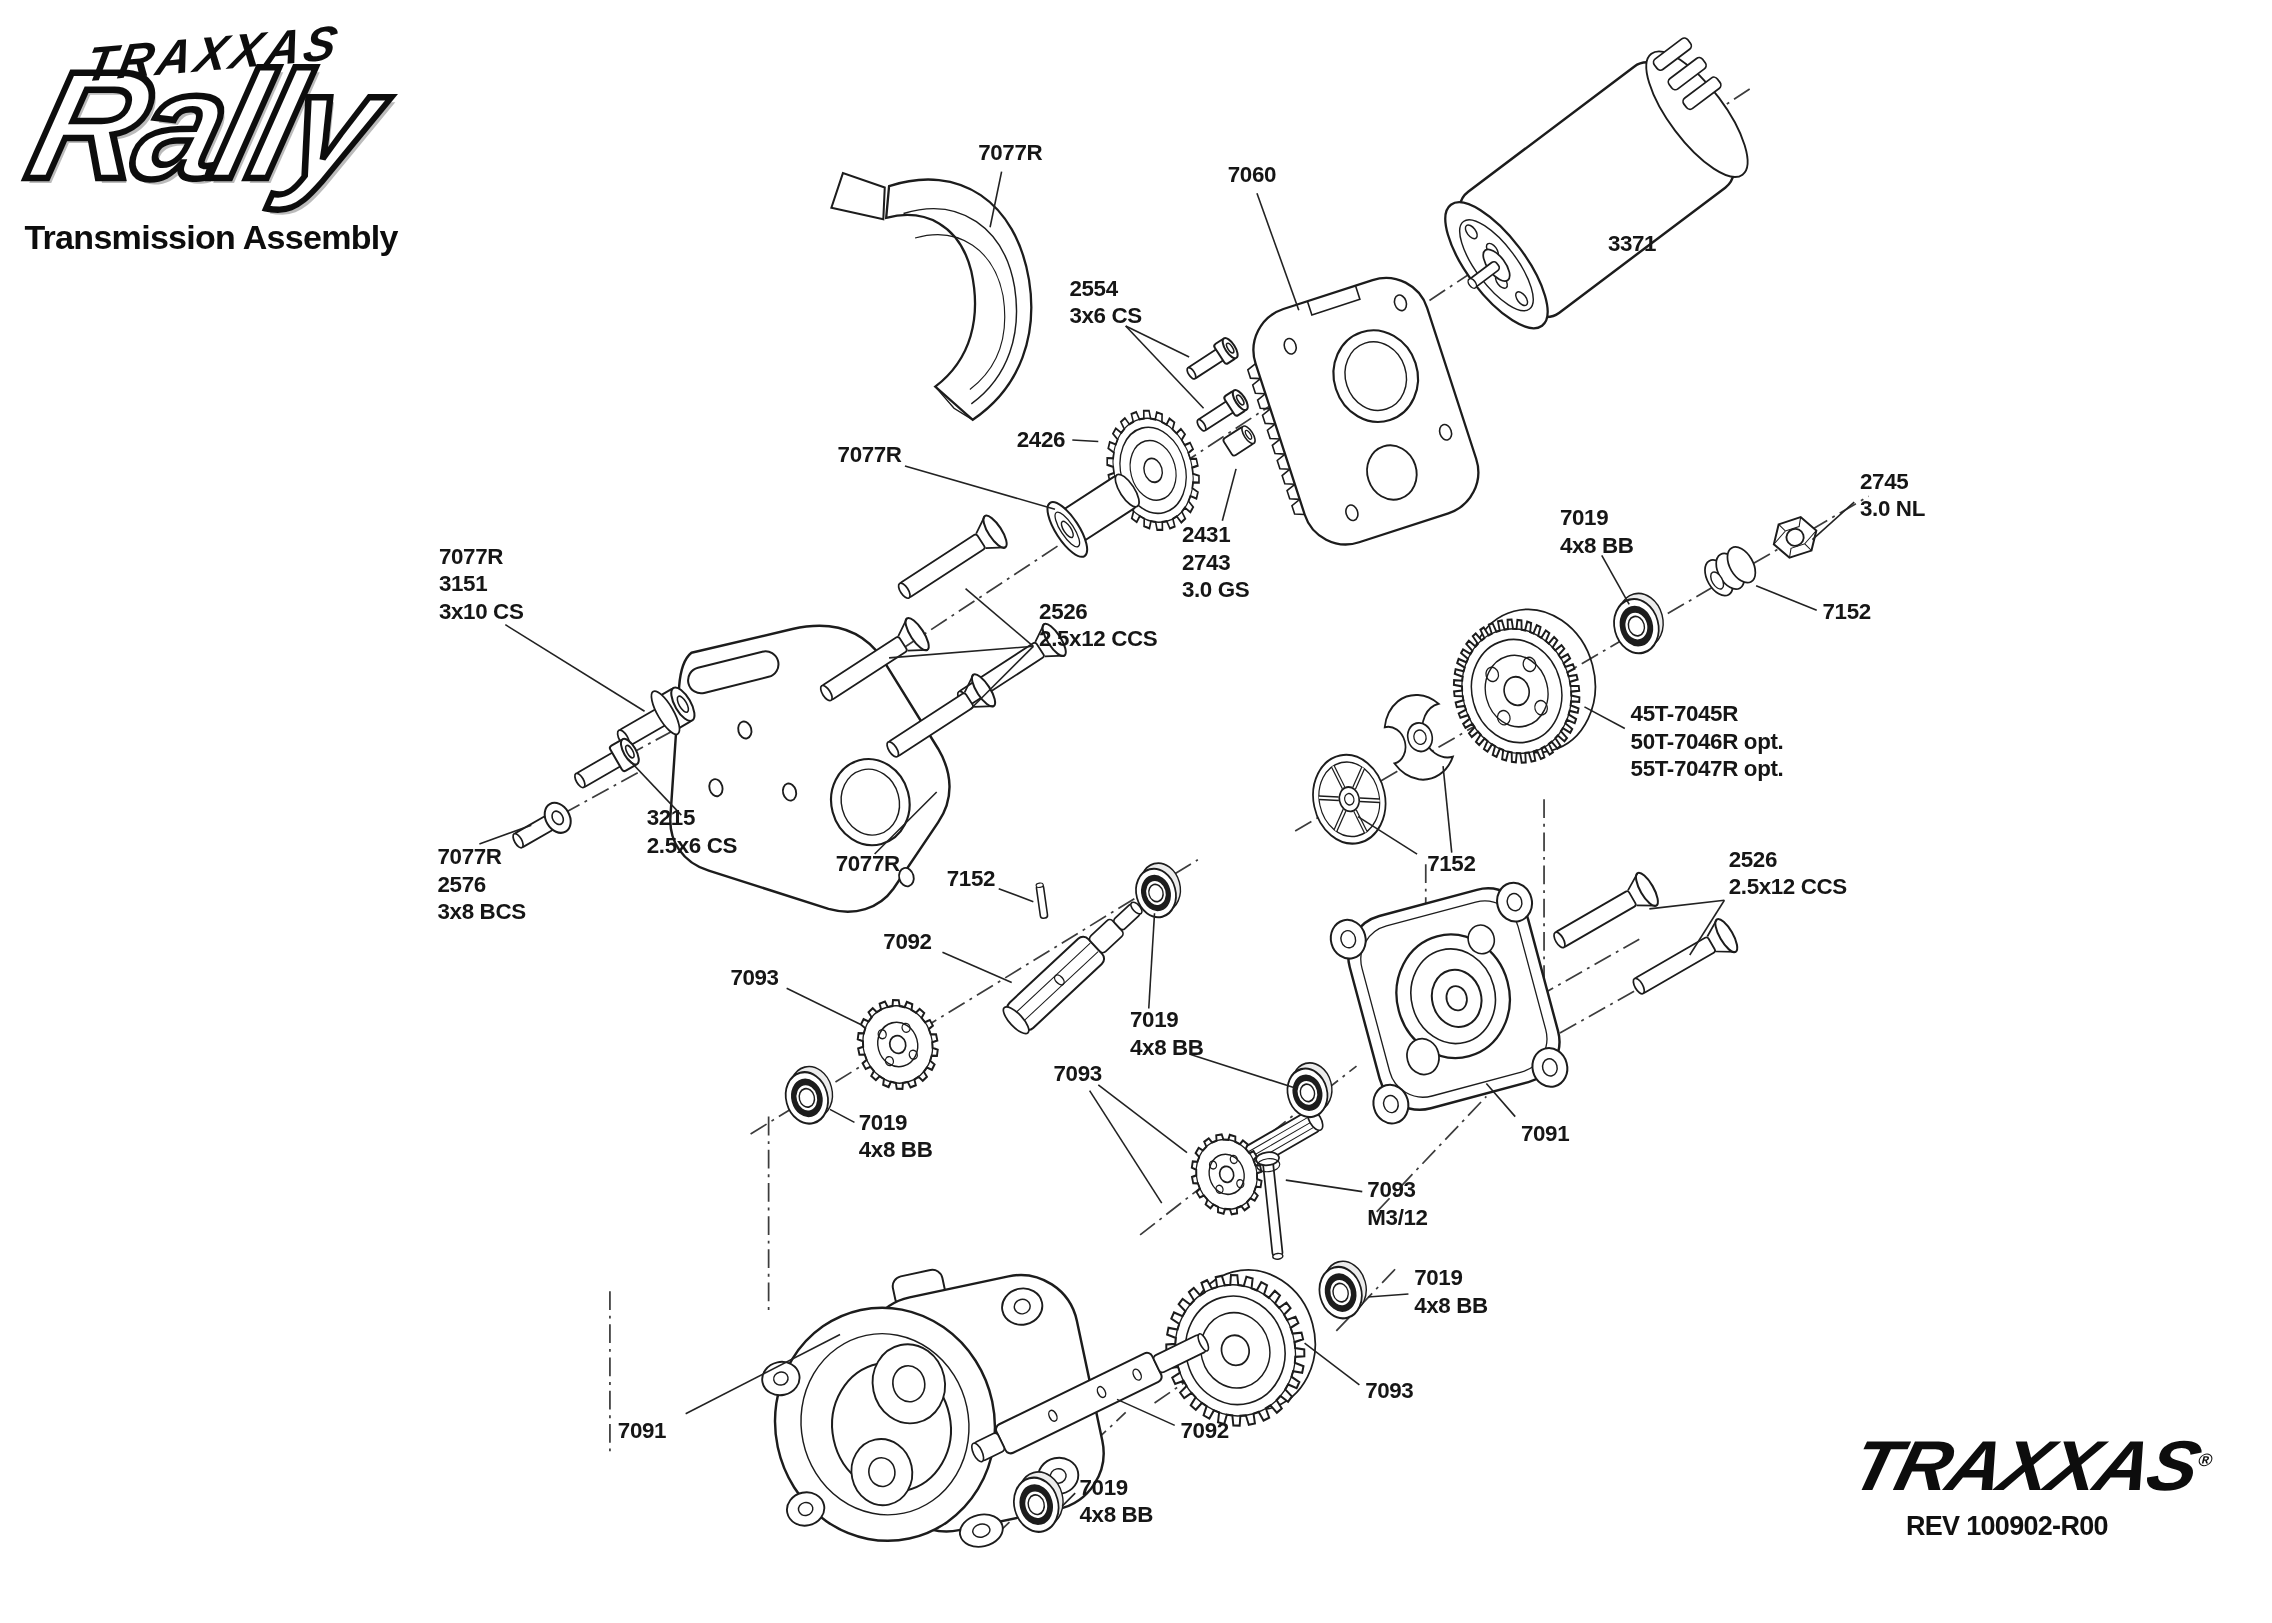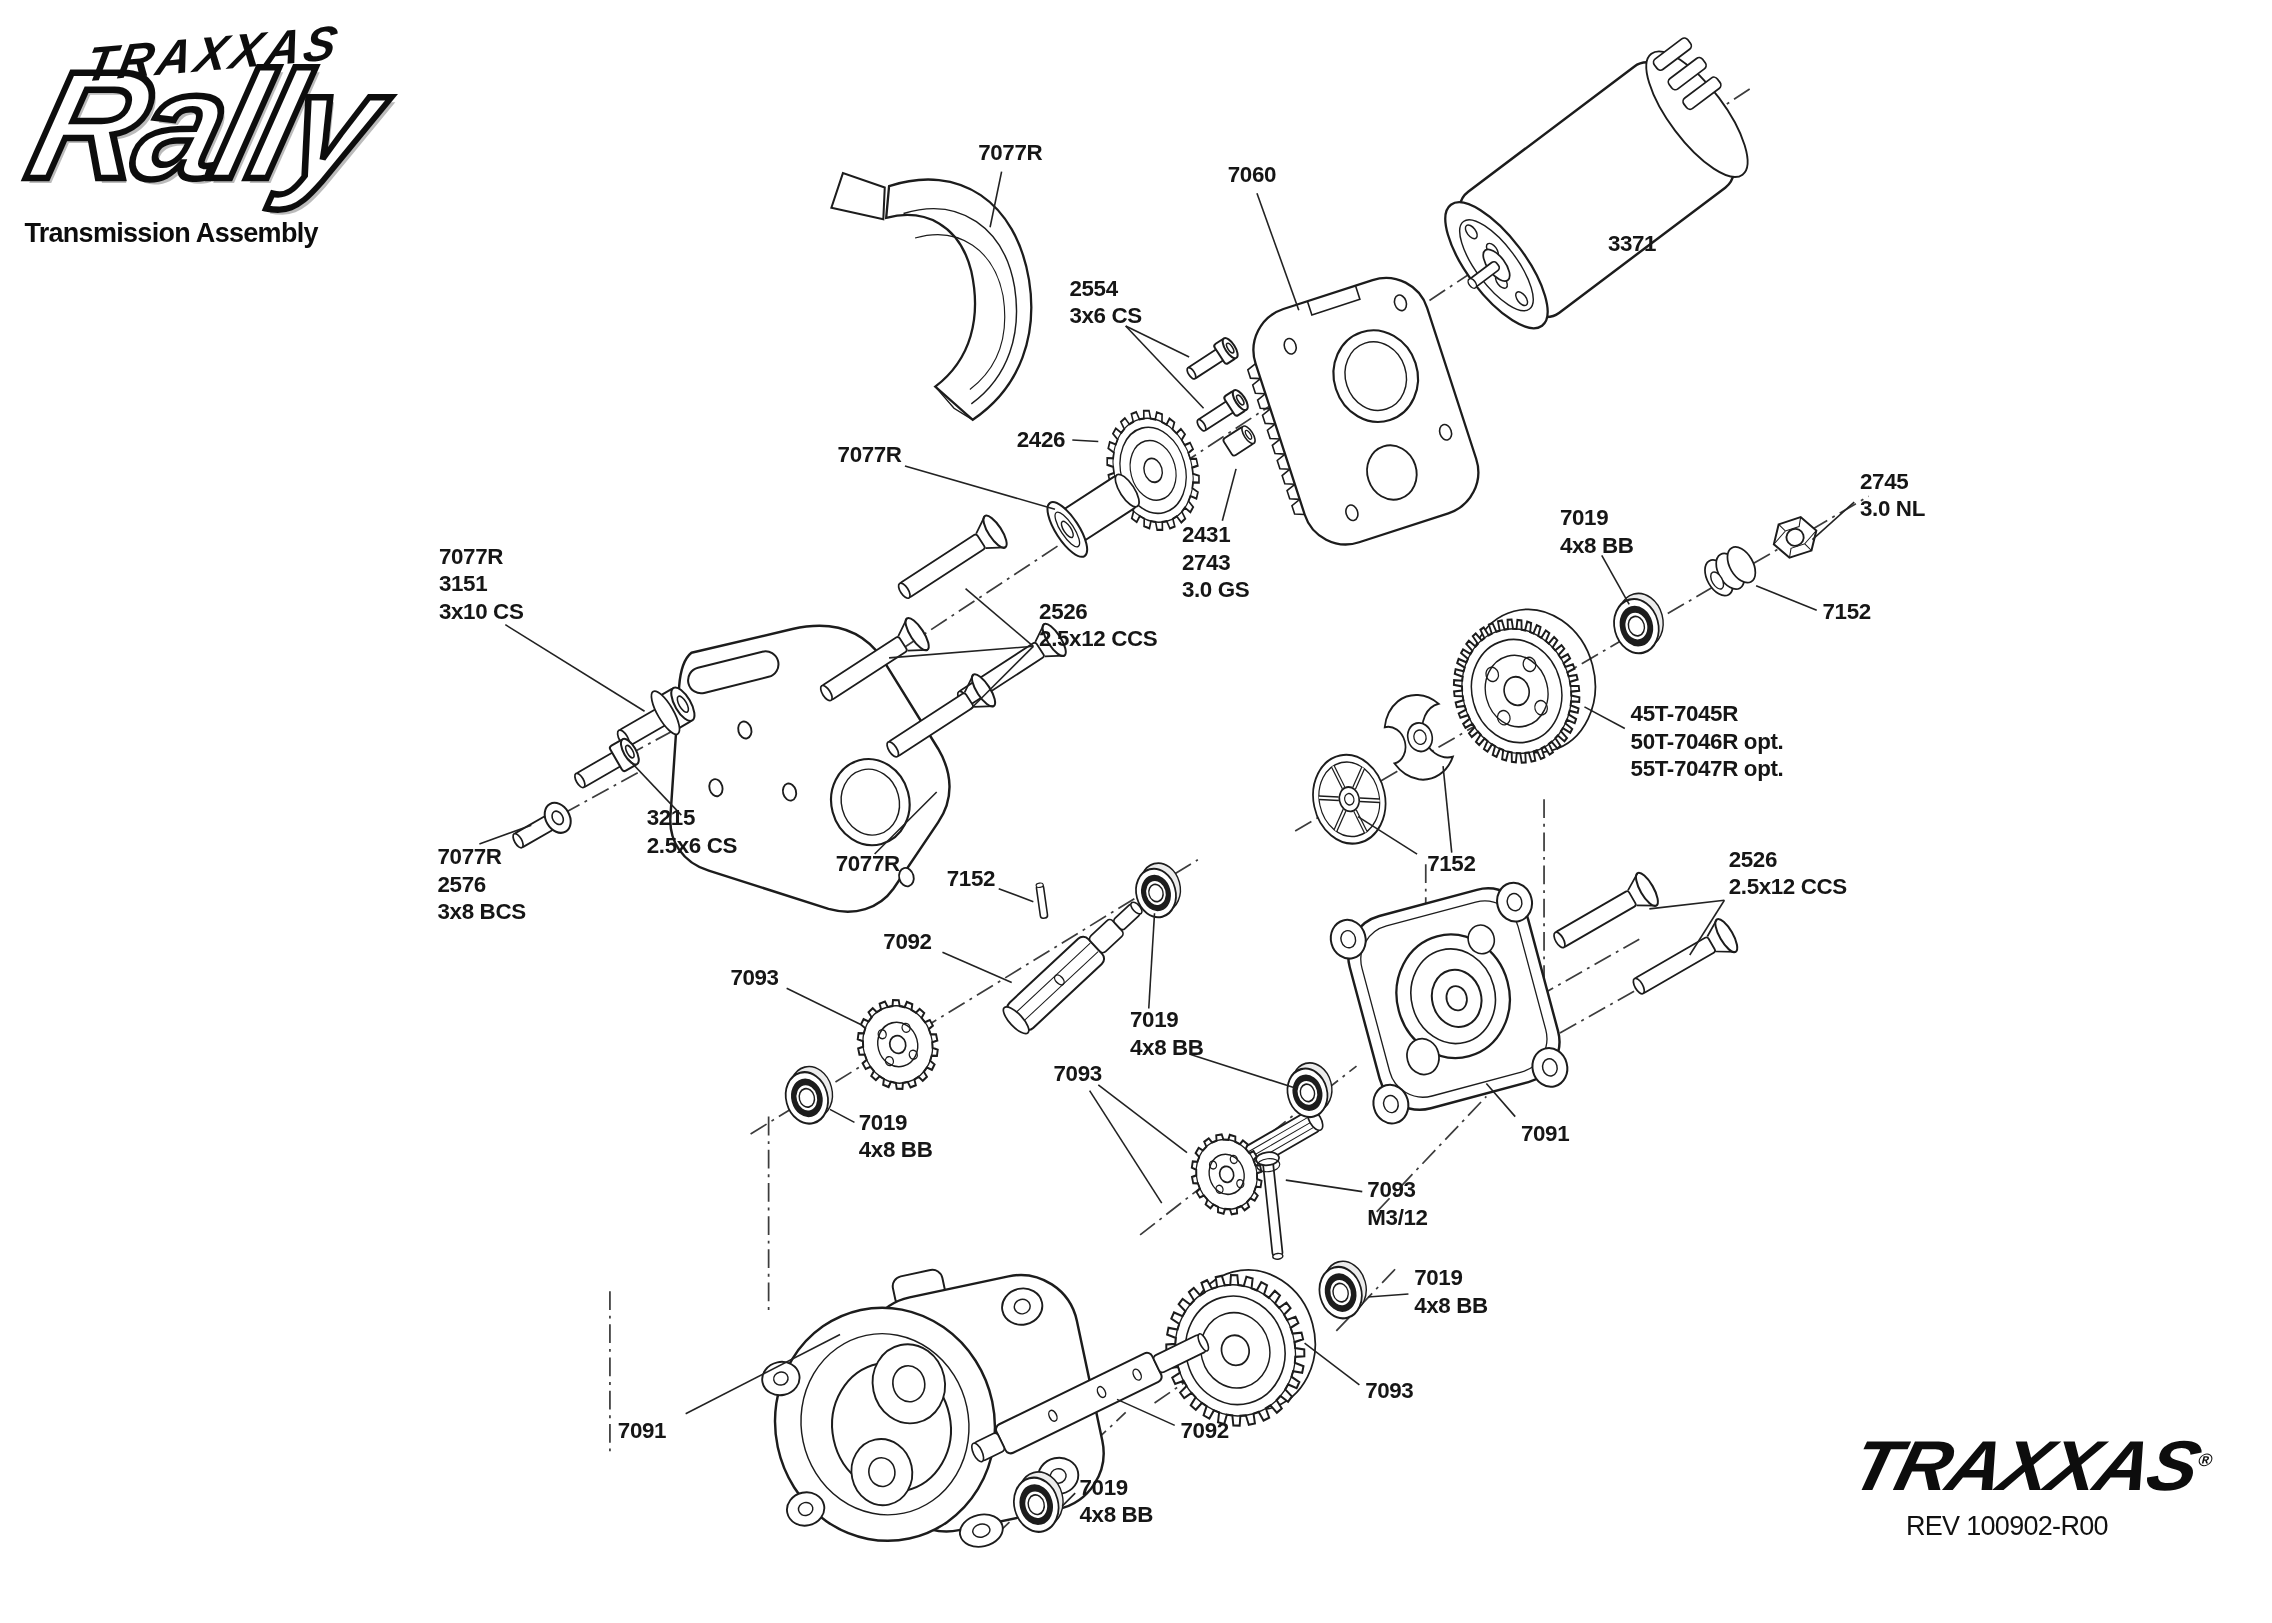--- a/index.html
+++ b/index.html
@@ -6,25 +6,25 @@
   body{width:2273px;height:1623px;font-family:"Liberation Sans",sans-serif;position:relative;}
   .stage{position:absolute;left:0;top:0;width:2273px;height:1623px;background:#fff;overflow:hidden;}
   svg{position:absolute;left:0;top:0;}
   text.lbl{font-family:"Liberation Sans",sans-serif;font-size:31px;font-weight:700;fill:#161616;letter-spacing:-0.5px;}
   .leader{stroke:#222;stroke-width:2.2;fill:none;}
   .axis{stroke:#3c3c3c;stroke-width:2.4;fill:none;stroke-dasharray:26 8 4 8;}
   
   .logo-wrap{position:absolute;left:14.4px;top:10px;width:620px;height:361px;}
   .graffiti{position:absolute;left:72px;top:16px;font-size:48px;font-weight:900;font-style:italic;color:#0d0d0d;letter-spacing:3.6px;transform:rotate(-5deg) skewX(-16deg);white-space:nowrap;}
   .rally{position:absolute;left:21.6px;top:38px;font-size:153px;line-height:1;font-weight:900;font-style:italic;color:#fff;-webkit-text-stroke:6.5px #0d0d0d;letter-spacing:-5.8px;transform:skewX(-14deg);white-space:nowrap;text-shadow:5px 5px 0 rgba(60,60,60,0.35);}
-  .subtitle{position:absolute;left:10px;top:208px;font-size:27px;font-weight:800;color:#0d0d0d;letter-spacing:-0.7px;white-space:nowrap;}
+  .subtitle{position:absolute;left:10px;top:208px;font-size:34px;font-weight:800;color:#0d0d0d;letter-spacing:-0.7px;white-space:nowrap;}
   
   .fbrand{position:absolute;left:1809px;top:1423px;width:447px;text-align:center;font-size:75px;font-weight:900;font-style:italic;color:#0d0d0d;letter-spacing:-2.2px;transform:skewX(-14deg) scaleY(0.94);white-space:nowrap;}
   .freg{font-size:19px;vertical-align:super;font-style:normal;letter-spacing:0;}
-  .frev{position:absolute;left:1906px;top:1511px;font-size:27px;font-weight:400;color:#111;letter-spacing:-0.7px;white-space:nowrap;}
+  .frev{position:absolute;left:1906px;top:1511px;font-size:27px;font-weight:700;color:#111;letter-spacing:-0.7px;white-space:nowrap;}
 </style>
 </head>
 <body>
 
 <div class="stage">
 
   <svg id="diagram" width="2273" height="1623" viewBox="0 0 3150 2250">
     <rect x="0" y="0" width="3150" height="2250" fill="#ffffff"></rect>
     <g id="axes-layer">
         <line x1="1060" y1="1025" x2="2430" y2="120" class="axis"></line>

